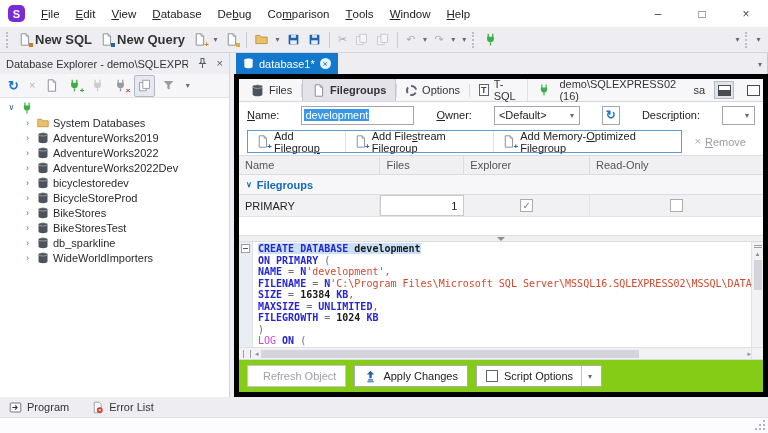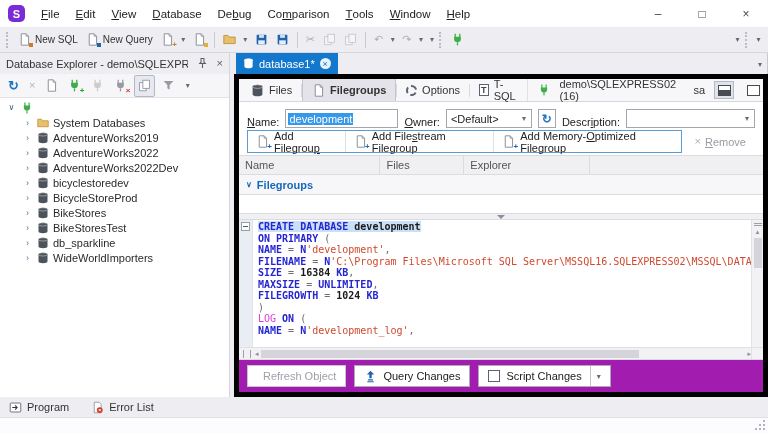--- a/index.html
+++ b/index.html
@@ -25,21 +25,21 @@
   .win-controls { margin-left:auto; display:flex; height:100%; }
   .win-btn { width:44px; display:flex; align-items:center; justify-content:center; font-size:12px; color:#4a4a4a; }
 
   
   #main-toolbar { position:absolute; top:27px; left:0; right:0; height:26px; background:#eeeef2; border-bottom:1px solid #d6d6dd; display:flex; align-items:center; padding:0 4px; }
   .tb-left { display:flex; align-items:center; flex:1; }
   .tb-right { display:flex; align-items:center; }
   .tb-btn { height:22px; display:inline-flex; align-items:center; gap:4px; padding:0 4px; border-radius:2px; }
   .tb-btn.disabled { opacity:.45; }
   .tb-btn.pressed { background:#e6e9f0; border:1px solid #b4b8c2; }
-  .tb-label { font-size:10px; color:#333; }
+  .tb-label { font-size:13px; color:#333;font-weight:bold; }
   .tb-sep { width:1px; height:16px; background:#c9c9d0; margin:0 4px; }
   .tb-grip { width:3px; height:16px; border-left:2px dotted #bcbcc6; margin:0 5px 0 2px; }
   .tb-drop { width:11px; text-align:center; font-size:8px; color:#6a6a72; }
 
   
   #explorer { position:absolute; top:53px; left:0; width:230px; bottom:36px; background:#fff; display:flex; flex-direction:column; border-right:1px solid #d6d6dd; }
   .hdr { height:21px; background:#eeeef2; display:flex; align-items:center; padding:0 6px; gap:8px; flex:none; }
   .hdr-title { flex:1; color:#333; white-space:nowrap; overflow:hidden; }
   .hdr-ico { color:#5a5f66; font-size:11px; display:inline-flex; }
   .exp-toolbar { height:24px; background:#f6f6f9; border-bottom:1px solid #e2e2e8; display:flex; align-items:center; padding:0 5px; gap:4px; flex:none; }
@@ -70,21 +70,21 @@
   .tab2.active { background:#e3e3e9; border-left:1px solid #c5c5cd; border-right:1px solid #c5c5cd; font-weight:bold; }
   .t2sep { width:1px; height:13px; background:#d9d9de; }
   .conn { margin-left:auto; display:flex; align-items:center; gap:9px; height:100%; border-left:1px solid #e0e0e6; padding-left:10px; }
   .conn .si { width:12px; height:12px; }
   .conn-label { color:#333; }
   .lay { width:22px; height:18px; display:flex; align-items:center; justify-content:center; border:1px solid transparent; }
   .lay.pressed { background:#dfe3ea; border-color:#b6bac2; }
   .lay-ic { position:relative; width:13px; height:11px; border:1px solid #474c54; background:#fff; }
   .lay-ic.split::after { content:""; position:absolute; left:0; right:0; bottom:0; height:5px; background:#474c54; }
 
-  .formrow { height:26px; display:flex; align-items:flex-end; gap:6px; padding:0 8px; background:#fff; flex:none; }
+  .formrow { height:26px; display:flex; align-items:center; gap:22px; padding:0 8px; background:#fff; flex:none; }
   .flabel { color:#222; }
   .input { width:113px; height:19px; border:1px solid #a5a5ad; background:#fff; display:flex; align-items:center; padding:0 2px; overflow:hidden; }
   .sel { background:#3898e8; color:#fff; padding:0 1px; }
   .combo { height:19px; border:1px solid #a5a5ad; background:#fff; display:flex; align-items:center; padding:0 2px 0 4px; gap:4px; }
   .combo .val { flex:1; color:#222; }
   .cdrop { font-size:8px; color:#6a6a72; width:10px; text-align:center; }
   .combo.owner { width:86px; }
   .combo.desc { flex:1; }
   .mini { width:18px; height:19px; border:1px solid #a5a5ad; background:#fff; color:#1c76c5; font-weight:bold; font-size:12px; display:flex; align-items:center; justify-content:center; }
 
@@ -127,21 +127,21 @@
   .vscroll { width:12px; background:#f2f2f5; border-left:1px solid #e0e0e6; display:flex; flex-direction:column; align-items:center; flex:none; }
   .vs-grip { width:8px; height:3px; border-top:1px solid #9aa0a8; border-bottom:1px solid #9aa0a8; margin:3px 0 2px; }
   .sarrow { font-size:7px; color:#8a8f98; }
   .vthumb { width:8px; height:30px; background:#d4d4da; margin-top:3px; }
   .hscroll { height:12px; background:#f2f2f5; border-top:1px solid #e0e0e6; display:flex; align-items:center; flex:none; }
   .hs-grip { width:8px; height:8px; border-left:1px solid #9aa0a8; border-right:1px solid #9aa0a8; margin:0 4px; }
   .htrack { flex:1; height:100%; display:flex; align-items:center; padding:0 2px; }
   .hthumb { height:8px; width:78%; background:#d4d4da; }
   .hcorner { width:12px; height:100%; border-left:1px solid #e0e0e6; }
 
-  .footer { height:33px; background:#a21caf; border-top:1px solid #d9d9de; display:flex; align-items:center; padding:0 8px; gap:8px; flex:none; }
+  .footer { height:33px; background:#84cc16; border-top:1px solid #d9d9de; display:flex; align-items:center; padding:0 8px; gap:8px; flex:none; }
   .fbtn { height:22px; border:1px solid #ababb2; background:#fff; display:inline-flex; align-items:center; gap:6px; padding:0 9px; color:#222; }
   .fbtn.disabled { color:#a0a0a8; border-color:#c5c5cc; }
   .fbtn .ref { font-size:12px; font-weight:bold; color:#a0a0a8; }
   .fdrop { border-left:1px solid #c5c5cc; padding-left:6px; margin-left:2px; font-size:8px; color:#6a6a72; align-self:stretch; display:flex; align-items:center; }
 
   #bottombar { position:absolute; left:0; right:0; bottom:16px; height:20px; background:#eeeef2; display:flex; align-items:center; gap:22px; padding-left:9px; }
   .btab { display:inline-flex; align-items:center; gap:5px; color:#333; }
   #statusbar { position:absolute; left:0; right:0; bottom:0; height:16px; background:#fcfcfe; border-top:1px solid #e0e0e4; }
   .sizegrip { position:absolute; right:3px; bottom:3px; width:10px; height:10px; }
   .sizegrip::before { content:""; position:absolute; right:0; bottom:0; width:2px; height:2px; background:#b4b4bc;
@@ -604,24 +604,37 @@
       <div class="removebtn">
           <span class="ico ic-close glyph">×</span>
           <span class="albl"><u>R</u>emove</span>
         </div>
     </div>
 
     <div class="ghead">
         <span class="gcol w0">Name</span>
         <span class="gcol w1">Files</span>
         <span class="gcol w2">Explorer</span>
+        <span class="gcol w3">Read-Only</span>
       </div>
     <div class="ggroup">
         <span class="gchev">∨</span>
         <span>Filegroups</span>
+      </div>
+    <div>
+        <div class="grow">
+          <span class="gcell w0 shade">PRIMARY</span>
+          <span class="gcell w1 files">1</span>
+          <span class="gcell w2 shade center">
+            <span class="cb checked">✓</span>
+          </span>
+          <span class="gcell w3 shade center">
+            <span class="cb"></span>
+          </span>
+        </div>
       </div>
     <div class="gempty"></div>
 
     <div class="hsplit">
         <span class="handle"></span>
       </div>
 
     <div class="sqlwrap">
       <div class="gutter">
           <span class="foldbox"></span>
@@ -647,25 +660,25 @@
       <span class="fbtn disabled">
           <span class="glyph ref"></span>
           <span>Refresh Object</span>
         </span>
       <span class="fbtn">
           <span class="ico">
             <svg class="si" viewBox="0 0 16 16">
               <use href="#sy-apply"></use>
             </svg>
           </span>
-          <span>Query Changes</span>
+          <span>Apply Changes</span>
         </span>
       <span class="fbtn">
           <span class="tsqlbox"></span>
-          <span>Script Changes</span>
+          <span>Script Options</span>
           <span class="fdrop">▾</span>
         </span>
     </div>
   </div>
 </div>
 
 <div id="bottombar">
   <span class="btab">
       <span class="ico">
         <svg class="si" viewBox="0 0 16 16">

